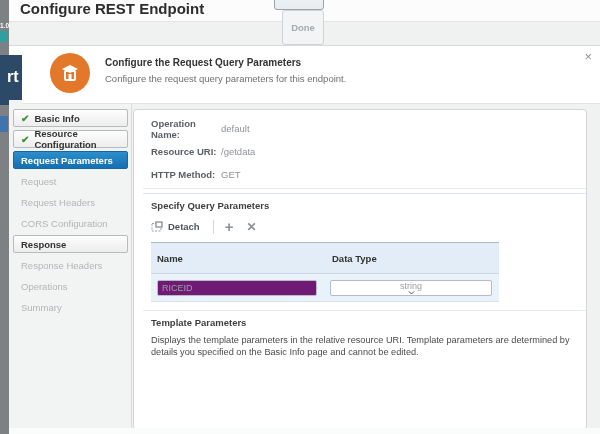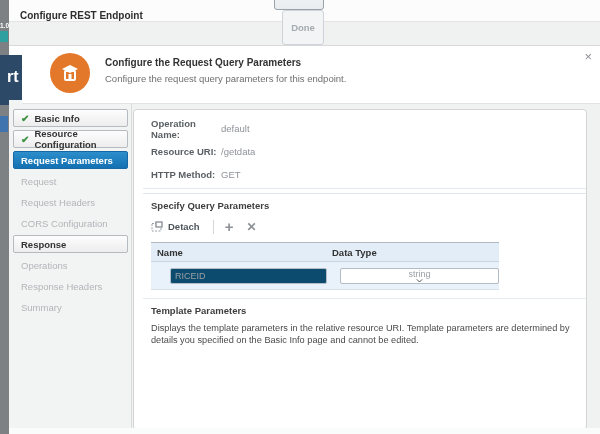--- a/index.html
+++ b/index.html
@@ -9,22 +9,22 @@
   
   .left-strip { position:absolute; left:0; top:0; width:9px; height:434px; background:#7d8184; }
   .version-label { position:absolute; left:0; top:22px; color:#fff; font-size:6.5px; font-weight:bold; z-index:2; }
   .teal-chip { position:absolute; left:0; top:31px; width:8px; height:11px; background:#2fa0a0; z-index:2; }
   .navy-block { position:absolute; left:0; top:55px; width:22px; height:50px; background:#2c4a67; z-index:1; }
   .navy-block span { position:absolute; left:7px; top:13px; color:#fff; font-weight:bold; font-size:16px; }
   .blue-chip { position:absolute; left:0; top:116px; width:8px; height:16px; background:#3f74ae; z-index:2; }
 
   
   .title-bar { position:absolute; left:9px; top:0; width:591px; height:22px; background:#fcfcfc;
-               border-bottom:1px solid #e4e4e4; display:flex; align-items:flex-end; padding-left:11px;
-               font-size:10px; font-weight:bold; color:#2e2e2e; }
+               border-bottom:1px solid #e4e4e4; display:flex; align-items:flex-start; padding-left:11px;
+               font-size:15px; font-weight:bold; color:#2e2e2e; }
 
   
   .top-toolbar { position:absolute; left:9px; top:22px; width:591px; height:24px; background:#f0f1f1;
                  border-bottom:1px solid #d9d9d9; display:flex; align-items:center;
                  justify-content:flex-end; padding-right:3px;flex-direction:column; }
   .clock-icon { width:15px; height:15px; margin-right:22px; }
   .help-group { display:flex; align-items:center; margin-right:12px; cursor:default; }
   .help-label { font-size:9.5px; color:#5a5f64; }
   .help-chevron { font-size:8px; color:#8a8f94; margin-left:3px; }
   .btn { height:36px; padding:11px 8px; font-size:9.5px; font-weight:bold; color:#3a3f44;
@@ -67,27 +67,27 @@
   .divider-double { margin:2px 0 0 -8px; width:444px; height:6px;
                     border-top:1px solid #e3e8f1; border-bottom:1px solid #e0e6ef; }
   .section-heading { margin-top:6px; font-size:9.5px; font-weight:bold; color:#3e3e3e; height:12px; }
   .qp-toolbar { margin-top:5px; height:19px; display:flex; align-items:center; }
   .detach-btn { display:flex; align-items:center; cursor:default; }
   .detach-label { font-size:9.5px; font-weight:bold; color:#4f565c; margin-left:5px; }
   .qp-sep { width:1px; height:14px; background:#d5d8da; margin:0 11px 0 13px; }
   .plus-icon { font-size:15px; font-weight:bold; color:#8d9297; cursor:default; }
   .delete-icon { font-size:12px; font-weight:bold; color:#8d9297; margin-left:13px; cursor:default; }
   .qp-table { margin-top:6px; width:348px; }
-  .qp-head { display:flex; height:20px; background:#e2edf7; border-top:1px solid #aeb9c4;
+  .qp-head { display:flex; height:32px; background:#e2edf7; border-top:1px solid #aeb9c4;
              border-bottom:1px solid #c9d6e2; align-items:center; }
   .qp-col-name { width:175px; padding-left:6px; font-size:9.5px; font-weight:bold; color:#333; }
   .qp-col-type { flex:1; padding-left:6px; font-size:9.5px; font-weight:bold; color:#333; }
   .qp-row { height:28px; background:#e9f2fa; display:flex; align-items:center; border-bottom:1px solid #dbe0e5; }
-  .name-input { margin-left:19px; width:160px; height:16px; border:1px solid #b3bdc6; border-radius:2px;
-                font-size:9px; color:#9aa0a6; padding-left:4px; background:#0c4a6e;
+  .name-input { margin-left:6px; width:160px; height:16px; border:1px solid #b3bdc6; border-radius:2px;
+                font-size:9px; color:#9aa0a6; padding-left:4px; background:#701a75;
                 font-family:"Liberation Sans", sans-serif; }
   .type-select { margin-left:13px; width:162px; height:16px; background:#fff; border:1px solid #b3bdc6;
                  border-radius:2px; display:flex; align-items:center; justify-content:space-between;
                  padding:0 5px; font-size:9px; color:#9aa0a6; cursor:default;flex-direction:column; }
   .divider-single { margin:8px 0 0 -8px; width:444px; border-top:1px solid #e7ecf2; }
   .template-desc { margin-top:5px; width:437px; font-size:9.2px; color:#4a4a4a; line-height:12px; }
 </style>
 </head>
 <body>
 
@@ -154,24 +154,24 @@
       <div class="step disabled">
         <span>Request Headers</span>
       </div>
       <div class="step disabled">
         <span>CORS Configuration</span>
       </div>
       <div class="step enabled">
         <span>Response</span>
       </div>
       <div class="step disabled">
+        <span>Response Headers</span>
+      </div>
+      <div class="step disabled">
         <span>Operations</span>
-      </div>
-      <div class="step disabled">
-        <span>Response Headers</span>
       </div>
       <div class="step disabled">
         <span>Summary</span>
       </div>
     </div>
 
     <div class="content">
 
       <div class="field-row">
         <span class="field-label">Operation Name:</span>

